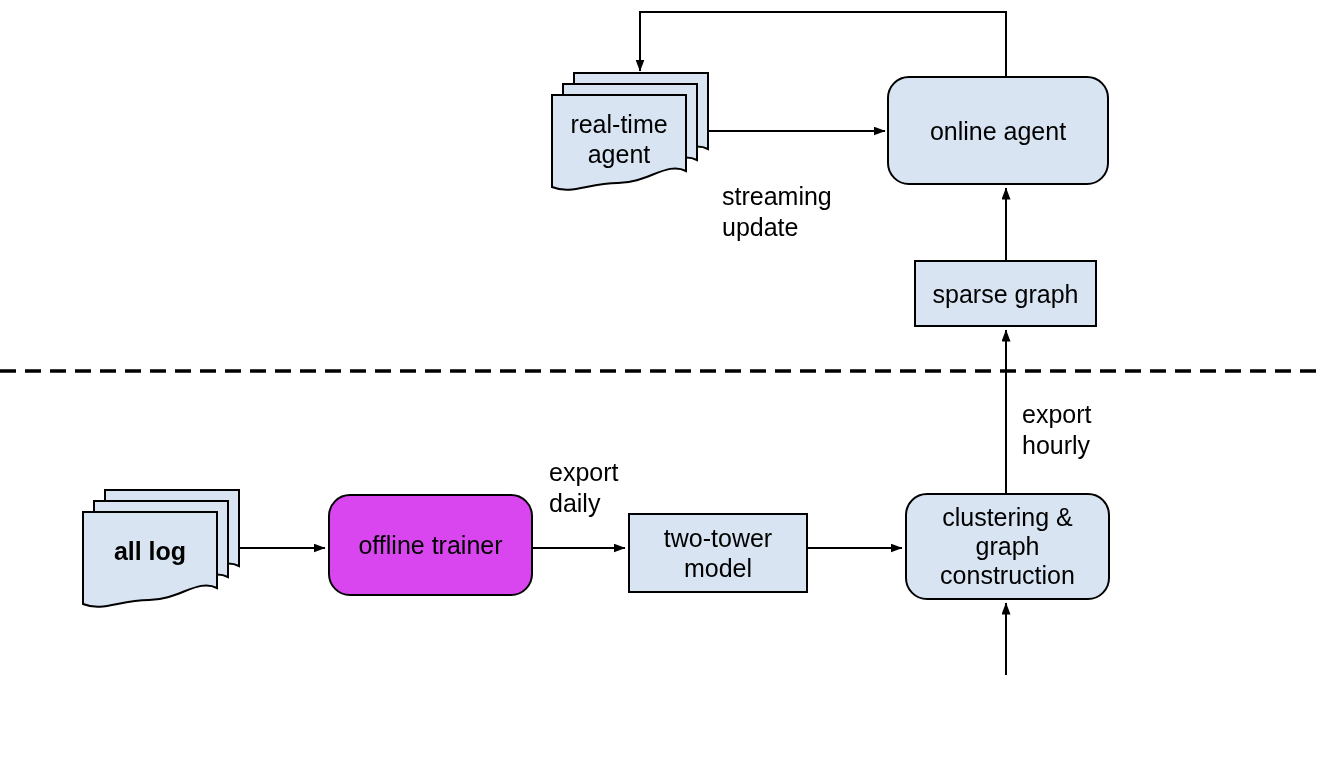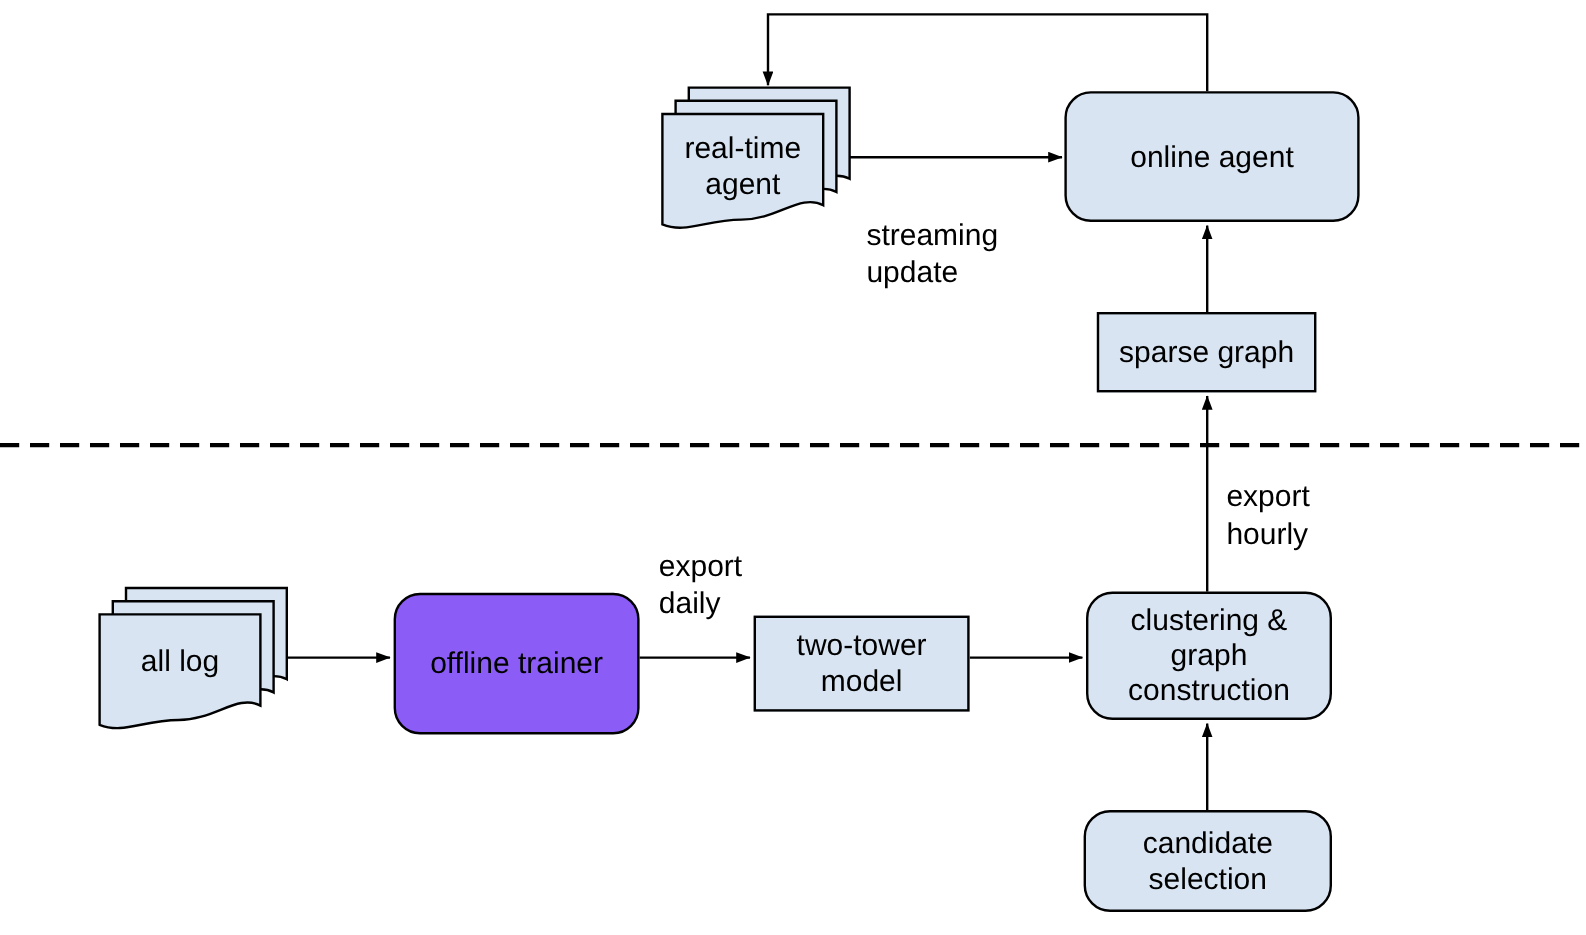--- a/index.html
+++ b/index.html
@@ -100,40 +100,38 @@
       <path class="doc-sheet" transform="translate(552,95)" d="M0,0 L134,0 L134,76 C115,66 96,88 66,88 C36,88 20,100 0,92 Z" fill="#d8e4f2"></path>
     </g>
 
     <g>
       <path class="doc-sheet" transform="translate(105,490)" d="M0,0 L134,0 L134,76 C115,66 96,88 66,88 C36,88 20,100 0,92 Z" fill="#d8e4f2"></path>
       <path class="doc-sheet" transform="translate(94,501)" d="M0,0 L134,0 L134,76 C115,66 96,88 66,88 C36,88 20,100 0,92 Z" fill="#d8e4f2"></path>
       <path class="doc-sheet" transform="translate(83,512)" d="M0,0 L134,0 L134,76 C115,66 96,88 66,88 C36,88 20,100 0,92 Z" fill="#d8e4f2"></path>
     </g>
   </svg>
 
-  <div class="node rounded" style="left: 887px; top: 76px; width: 246px; height: 109px; background-color: rgb(216, 228, 242);">online agent</div>
+  <div class="node rounded" style="left: 887px; top: 76px; width: 222px; height: 109px; background-color: rgb(216, 228, 242);">online agent</div>
 
   <div class="node" style="left: 914px; top: 260px; width: 183px; height: 67px; background-color: rgb(216, 228, 242);">sparse graph</div>
 
-  <div class="node rounded" style="left: 328px; top: 494px; width: 205px; height: 118px; background-color: #8b5cf6;">offline trainer</div>
+  <div class="node rounded" style="left: 328px; top: 494px; width: 205px; height: 102px; background-color: #d946ef;">offline trainer</div>
 
   <div class="node" style="left: 628px; top: 513px; width: 180px; height: 80px; background-color: rgb(216, 228, 242);">two-tower
 model</div>
 
   <div class="node rounded tight" style="left: 905px; top: 493px; width: 205px; height: 107px; background-color: rgb(216, 228, 242);">clustering &amp;
 graph
 construction</div>
 
-  <div class="node rounded" style="left: 903px; top: 675px; width: 207px; height: 85px; background-color: rgb(216, 228, 242);">candidate
-selection</div>
 
   <div class="doc-label" style="left:552px; top:98px; width:134px; height:82px;">real-time
 agent</div>
 
-  <div class="doc-label" style="left:83px; top:512px; width:134px; height:78px;">all log</div>
+  <div class="doc-label" style="left:83px; top:512px; width:134px; height:78px;font-weight:bold;">all log</div>
 
   <div class="edge-label" style="left:722px; top:139px;margin-top:42px;">streaming
 update</div>
 
   <div class="edge-label" style="left:549px; top:457px;">export
 daily</div>
 
   <div class="edge-label" style="left:1022px; top:399px;">export
 hourly</div>
 

